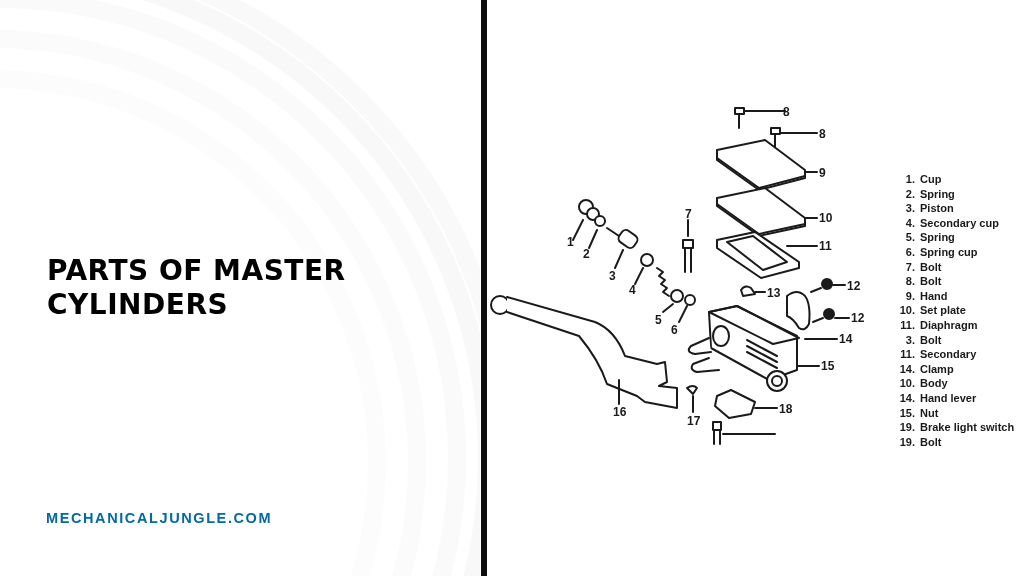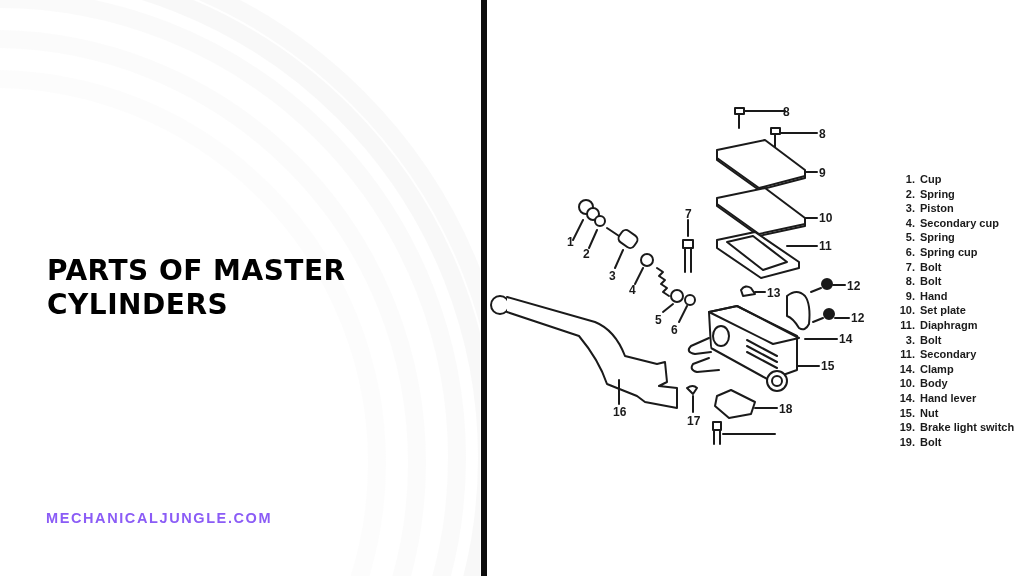--- a/index.html
+++ b/index.html
@@ -1,20 +1,20 @@
 <!DOCTYPE html>
 <html><head>
 <meta charset="utf-8">
 <style>
   html, body { margin: 0; padding: 0; }
   body { width: 1024px; height: 576px; overflow: hidden; background: #ffffff; position: relative; font-family: "DejaVu Sans", sans-serif; }
   .left-panel { position: absolute; left: 0; top: 0; width: 480px; height: 576px; overflow: hidden; background: #ffffff; }
   .swirl { position: absolute; border-radius: 50%; border: 18px solid rgba(200,200,200,0.10); }
   .title { position: absolute; left: 47px; top: 254px; margin: 0; font-family: "DejaVu Sans", sans-serif; font-weight: bold; font-size: 28px; line-height: 34px; color: #000000; letter-spacing: 0.5px; }
-  .site { position: absolute; left: 46px; top: 510px; font-family: "Liberation Sans", sans-serif; font-weight: bold; font-size: 14.5px; letter-spacing: 1.6px; color: #8b5cf6; }
+  .site { position: absolute; left: 46px; top: 510px; font-family: "Liberation Sans", sans-serif; font-weight: bold; font-size: 14.5px; letter-spacing: 1.6px; color: #0369a1; }
   .divider { position: absolute; left: 481px; top: 0; width: 6px; height: 576px; background: #0d0d0d; }
   .right-panel { position: absolute; left: 487px; top: 0; width: 537px; height: 576px; background: #ffffff; }
   .diagram { position: absolute; left: 0; top: 0; }
   .legend { position: absolute; left: 398px; top: 172px; margin: 0; padding: 0; list-style: none; font-family: "Liberation Sans", sans-serif; font-weight: bold; font-size: 11px; line-height: 14.6px; color: #1a1a1a; }
   .legend li { display: flex; white-space: nowrap; }
   .legend .num { display: inline-block; width: 30px; text-align: right; padding-right: 5px; }
   .callout { font-family: "Liberation Sans", sans-serif; font-weight: bold; font-size: 12px; fill: #1a1a1a; }
 </style>
 </head>
 <body>

